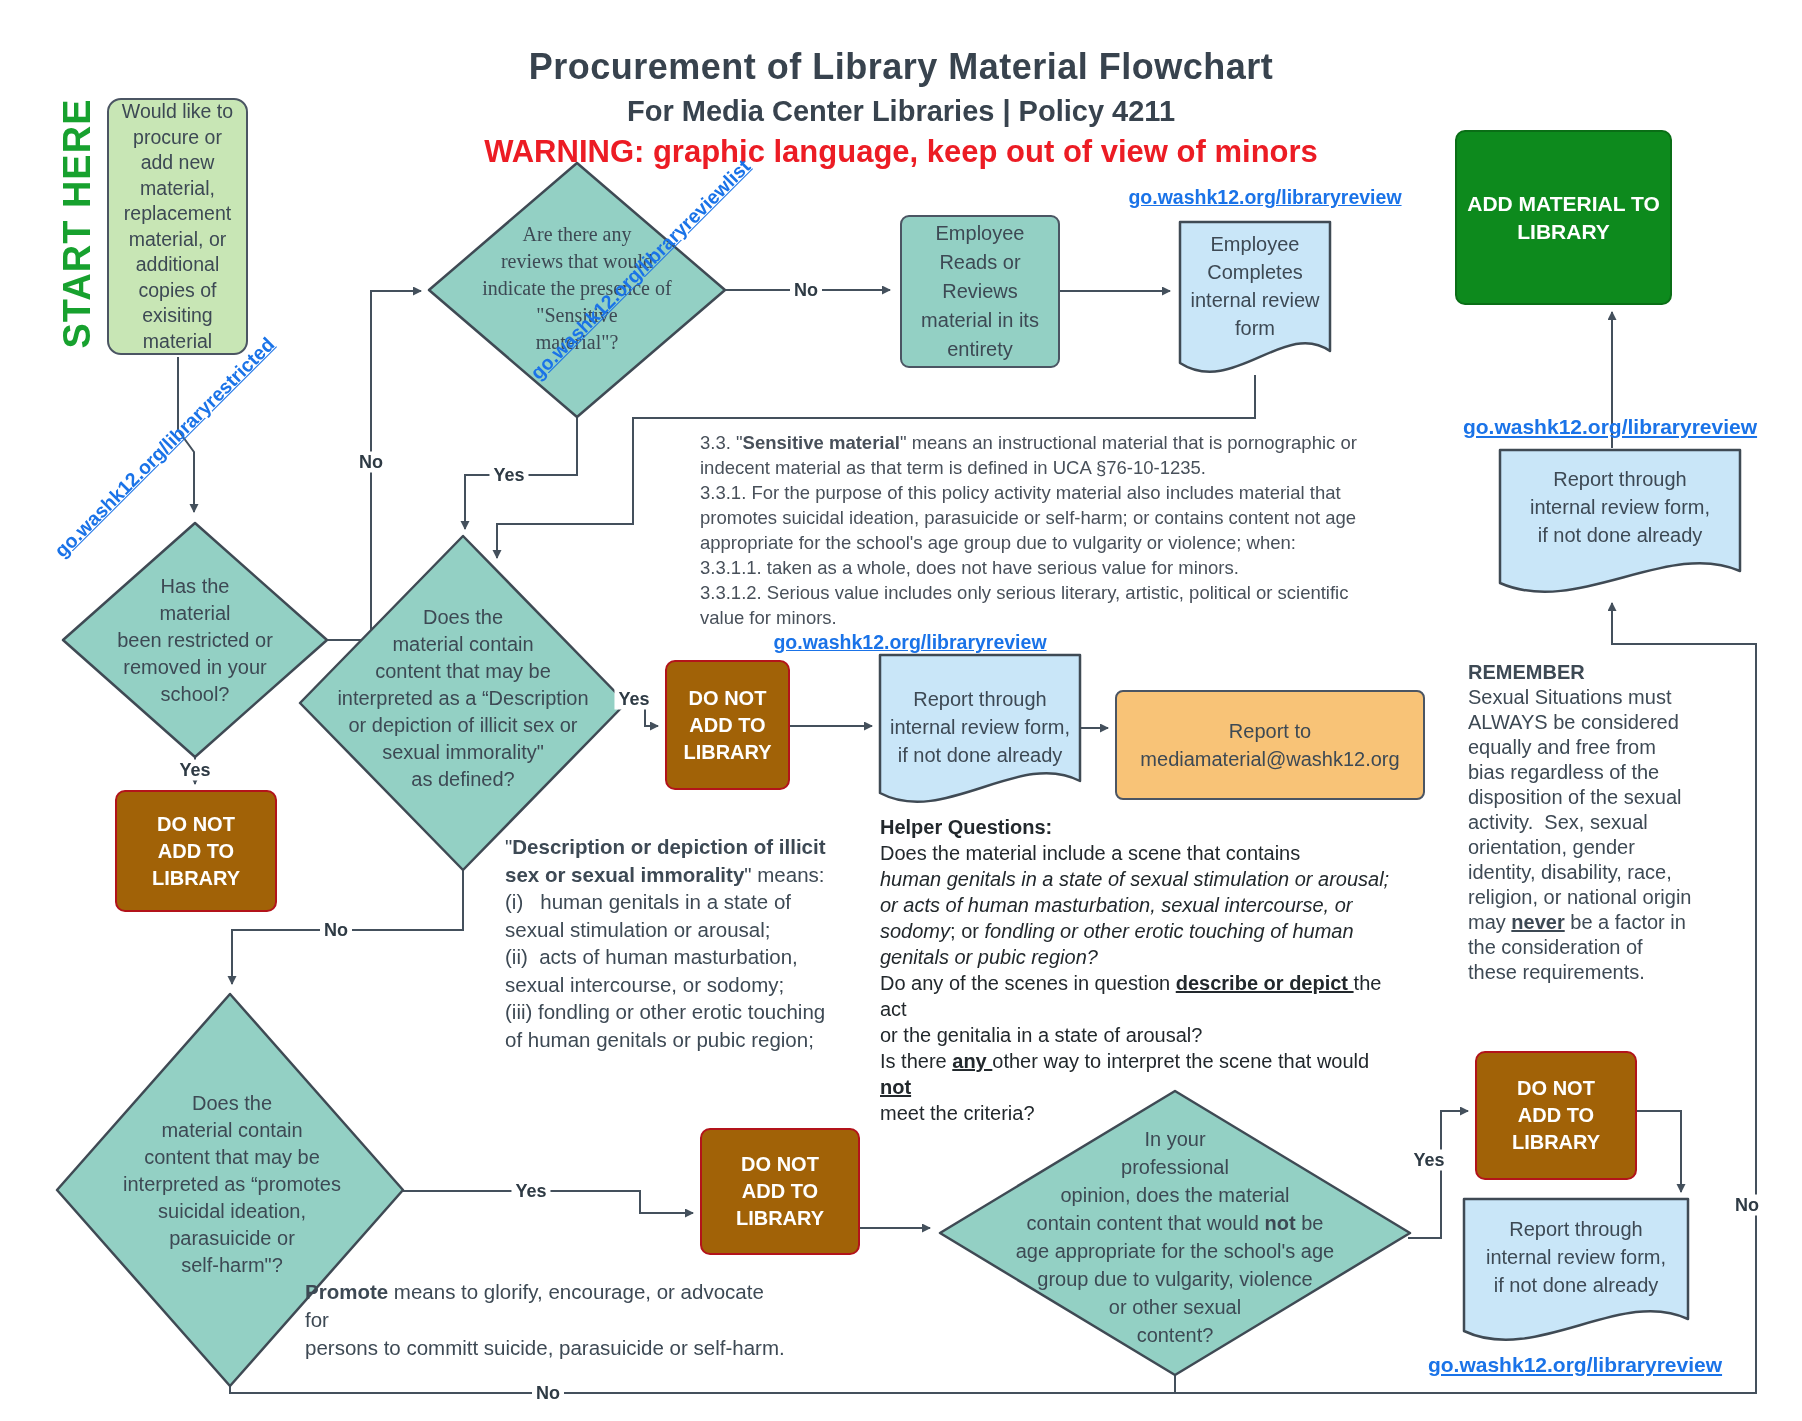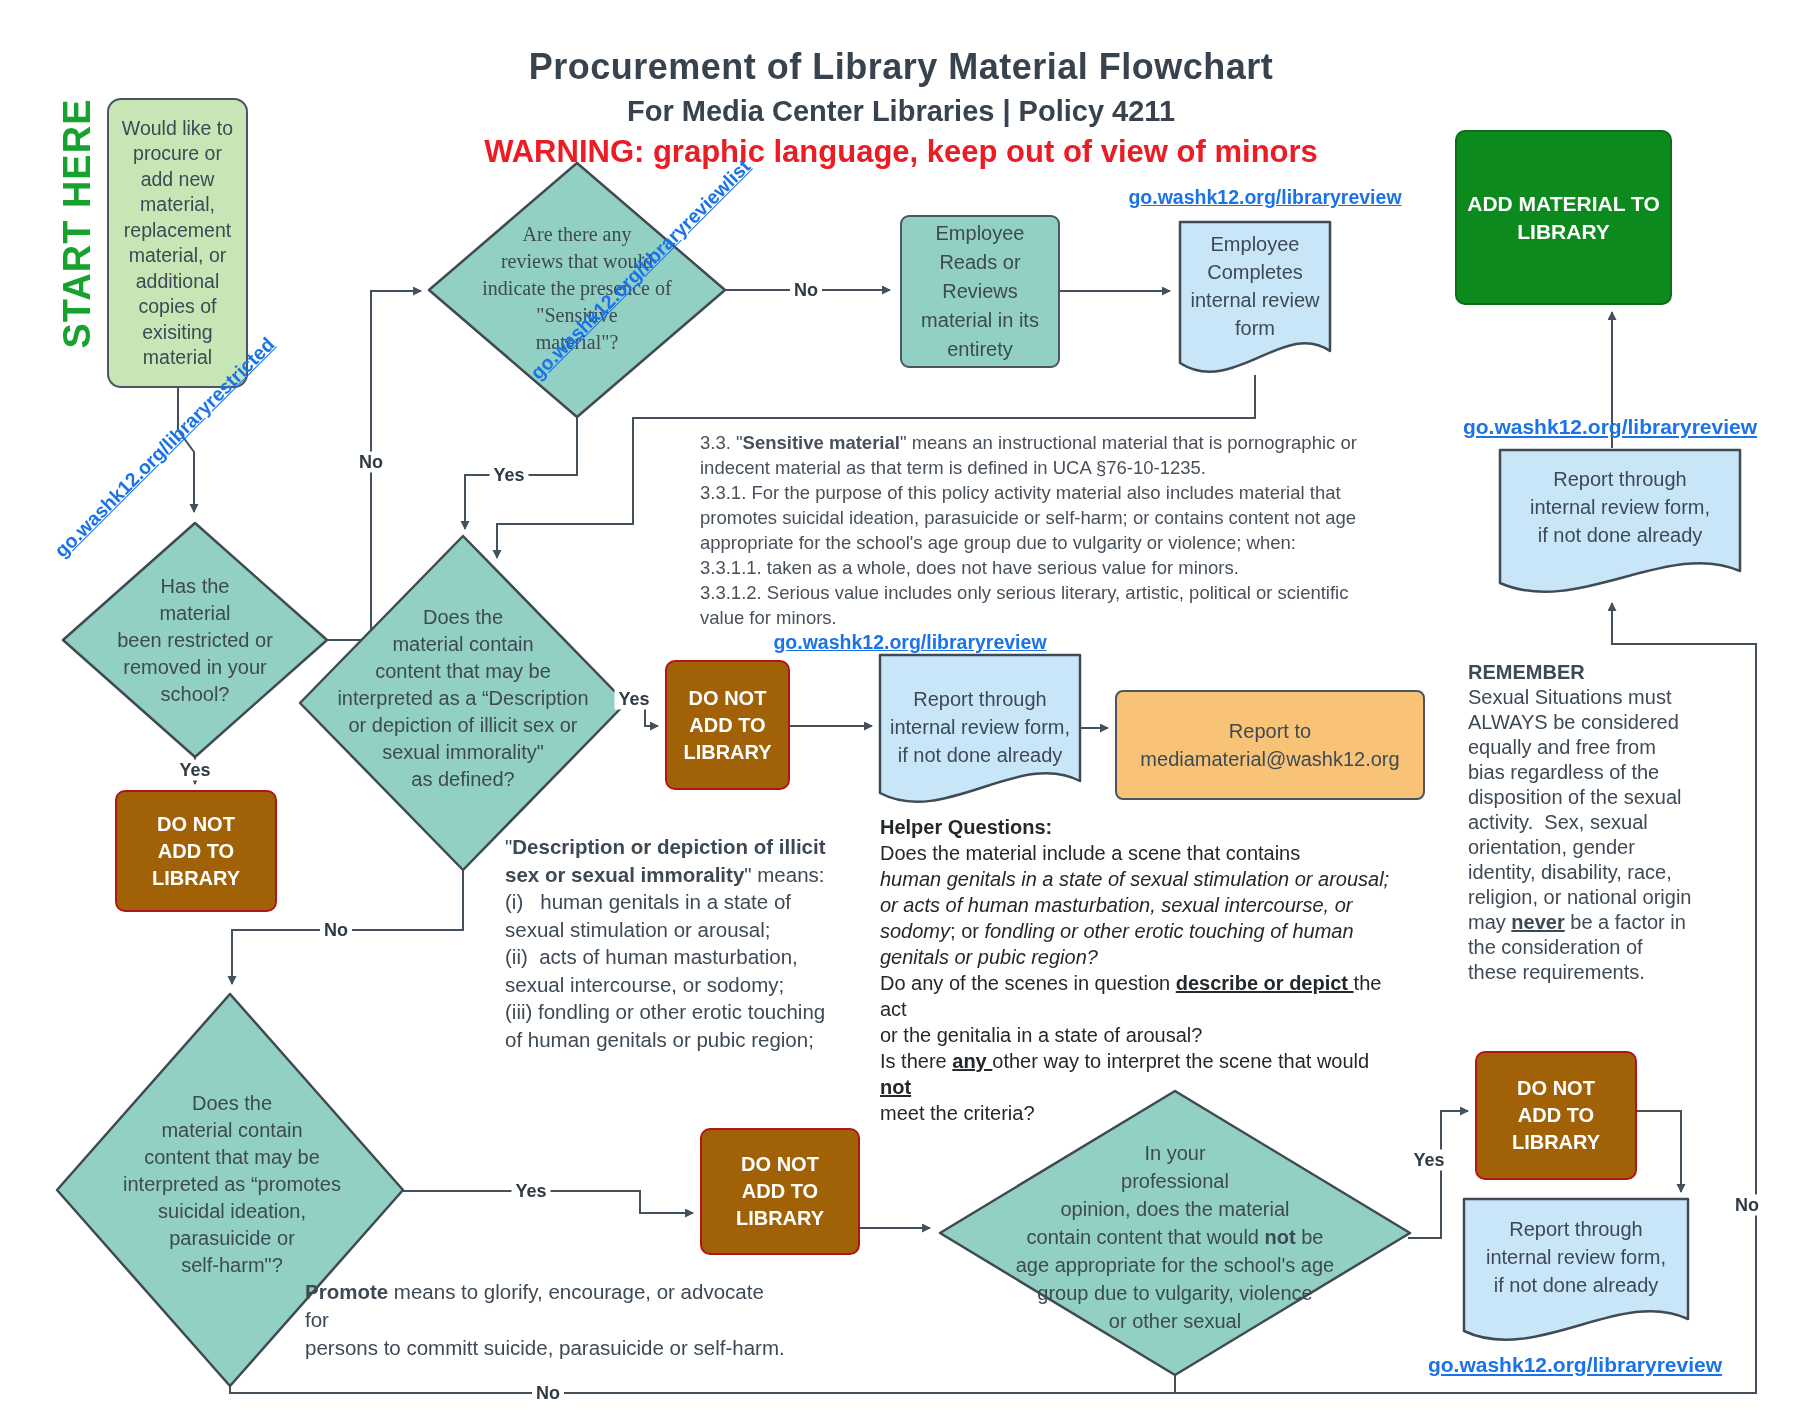--- a/index.html
+++ b/index.html
@@ -11,21 +11,21 @@
   .i{font-style:italic;}
   .u{text-decoration:underline;}
   .ln{display:block;white-space:pre-wrap;}
   .title{left:0;top:46px;width:1802px;text-align:center;font-size:36px;font-weight:bold;color:#38434e;letter-spacing:.5px;}
   .subtitle{left:0;top:95px;width:1802px;text-align:center;font-size:29px;font-weight:bold;color:#38434e;}
   .warning{left:0;top:134px;width:1802px;text-align:center;font-size:31px;font-weight:bold;color:#ec1c24;}
   .starthere{left:-55px;top:202px;width:265px;text-align:center;transform:rotate(-90deg);
              font-size:38px;font-weight:bold;color:#17a12e;letter-spacing:1px;}
   .box{position:absolute;box-sizing:border-box;display:flex;align-items:center;justify-content:center;
        text-align:center;border:2px solid #4b5563;border-radius:12px;font-size:20px;line-height:27px;}
-  .startbox{left:107px;top:98px;width:141px;height:290px;background:#c8e6b5;font-size:19.5px;line-height:25.5px;border-radius:14px;}
+  .startbox{left:107px;top:98px;width:141px;height:257px;background:#c8e6b5;font-size:19.5px;line-height:25.5px;border-radius:14px;}
   .readsbox{left:900px;top:215px;width:160px;height:153px;background:#93d0c4;line-height:29px;border-radius:9px;}
   .addbox{left:1455px;top:130px;width:217px;height:175px;background:#0d8a1d;border-color:#0a6e16;
           color:#fff;font-weight:bold;font-size:21px;line-height:28px;border-radius:10px;}
   .redbox{background:#a16207;border-color:#b3131a;color:#fff;font-weight:bold;border-radius:10px;line-height:27px;}
   .red1{left:115px;top:790px;width:162px;height:122px;}
   .red2{left:665px;top:660px;width:125px;height:130px;}
   .red3{left:700px;top:1128px;width:160px;height:127px;}
   .red4{left:1475px;top:1051px;width:162px;height:129px;}
   .orangebox{left:1115px;top:690px;width:310px;height:110px;background:#f8c377;border-radius:8px;line-height:28px;}
   .dtext{position:absolute;transform:translate(-50%,-50%);text-align:center;font-size:20px;line-height:27px;}
@@ -190,20 +190,21 @@
       <div class="ln"><span>self-harm"?</span></div>
     </div>
   <div class="dtext" style="left:1175px;top:1229px;line-height:28px;width:430px;margin-top:8px;">
       <div class="ln"><span>In your</span></div>
       <div class="ln"><span>professional</span></div>
       <div class="ln"><span>opinion, does the material</span></div>
       <div class="ln"><span>contain content that would </span><span class="b">not</span><span> be</span></div>
       <div class="ln"><span>age appropriate for the school's age</span></div>
       <div class="ln"><span>group due to vulgarity, violence</span></div>
       <div class="ln"><span>or other sexual</span></div>
+      <div class="ln"><span>content?</span></div>
     </div>
   <div class="doctext" style="left:1255px;top:286px;width:150px;">
       <div class="ln"><span>Employee</span></div>
       <div class="ln"><span>Completes</span></div>
       <div class="ln"><span>internal review</span></div>
       <div class="ln"><span>form</span></div>
     </div>
   <div class="doctext" style="left:980px;top:727px;width:200px;">
       <div class="ln"><span>Report through</span></div>
       <div class="ln"><span>internal review form,</span></div>

